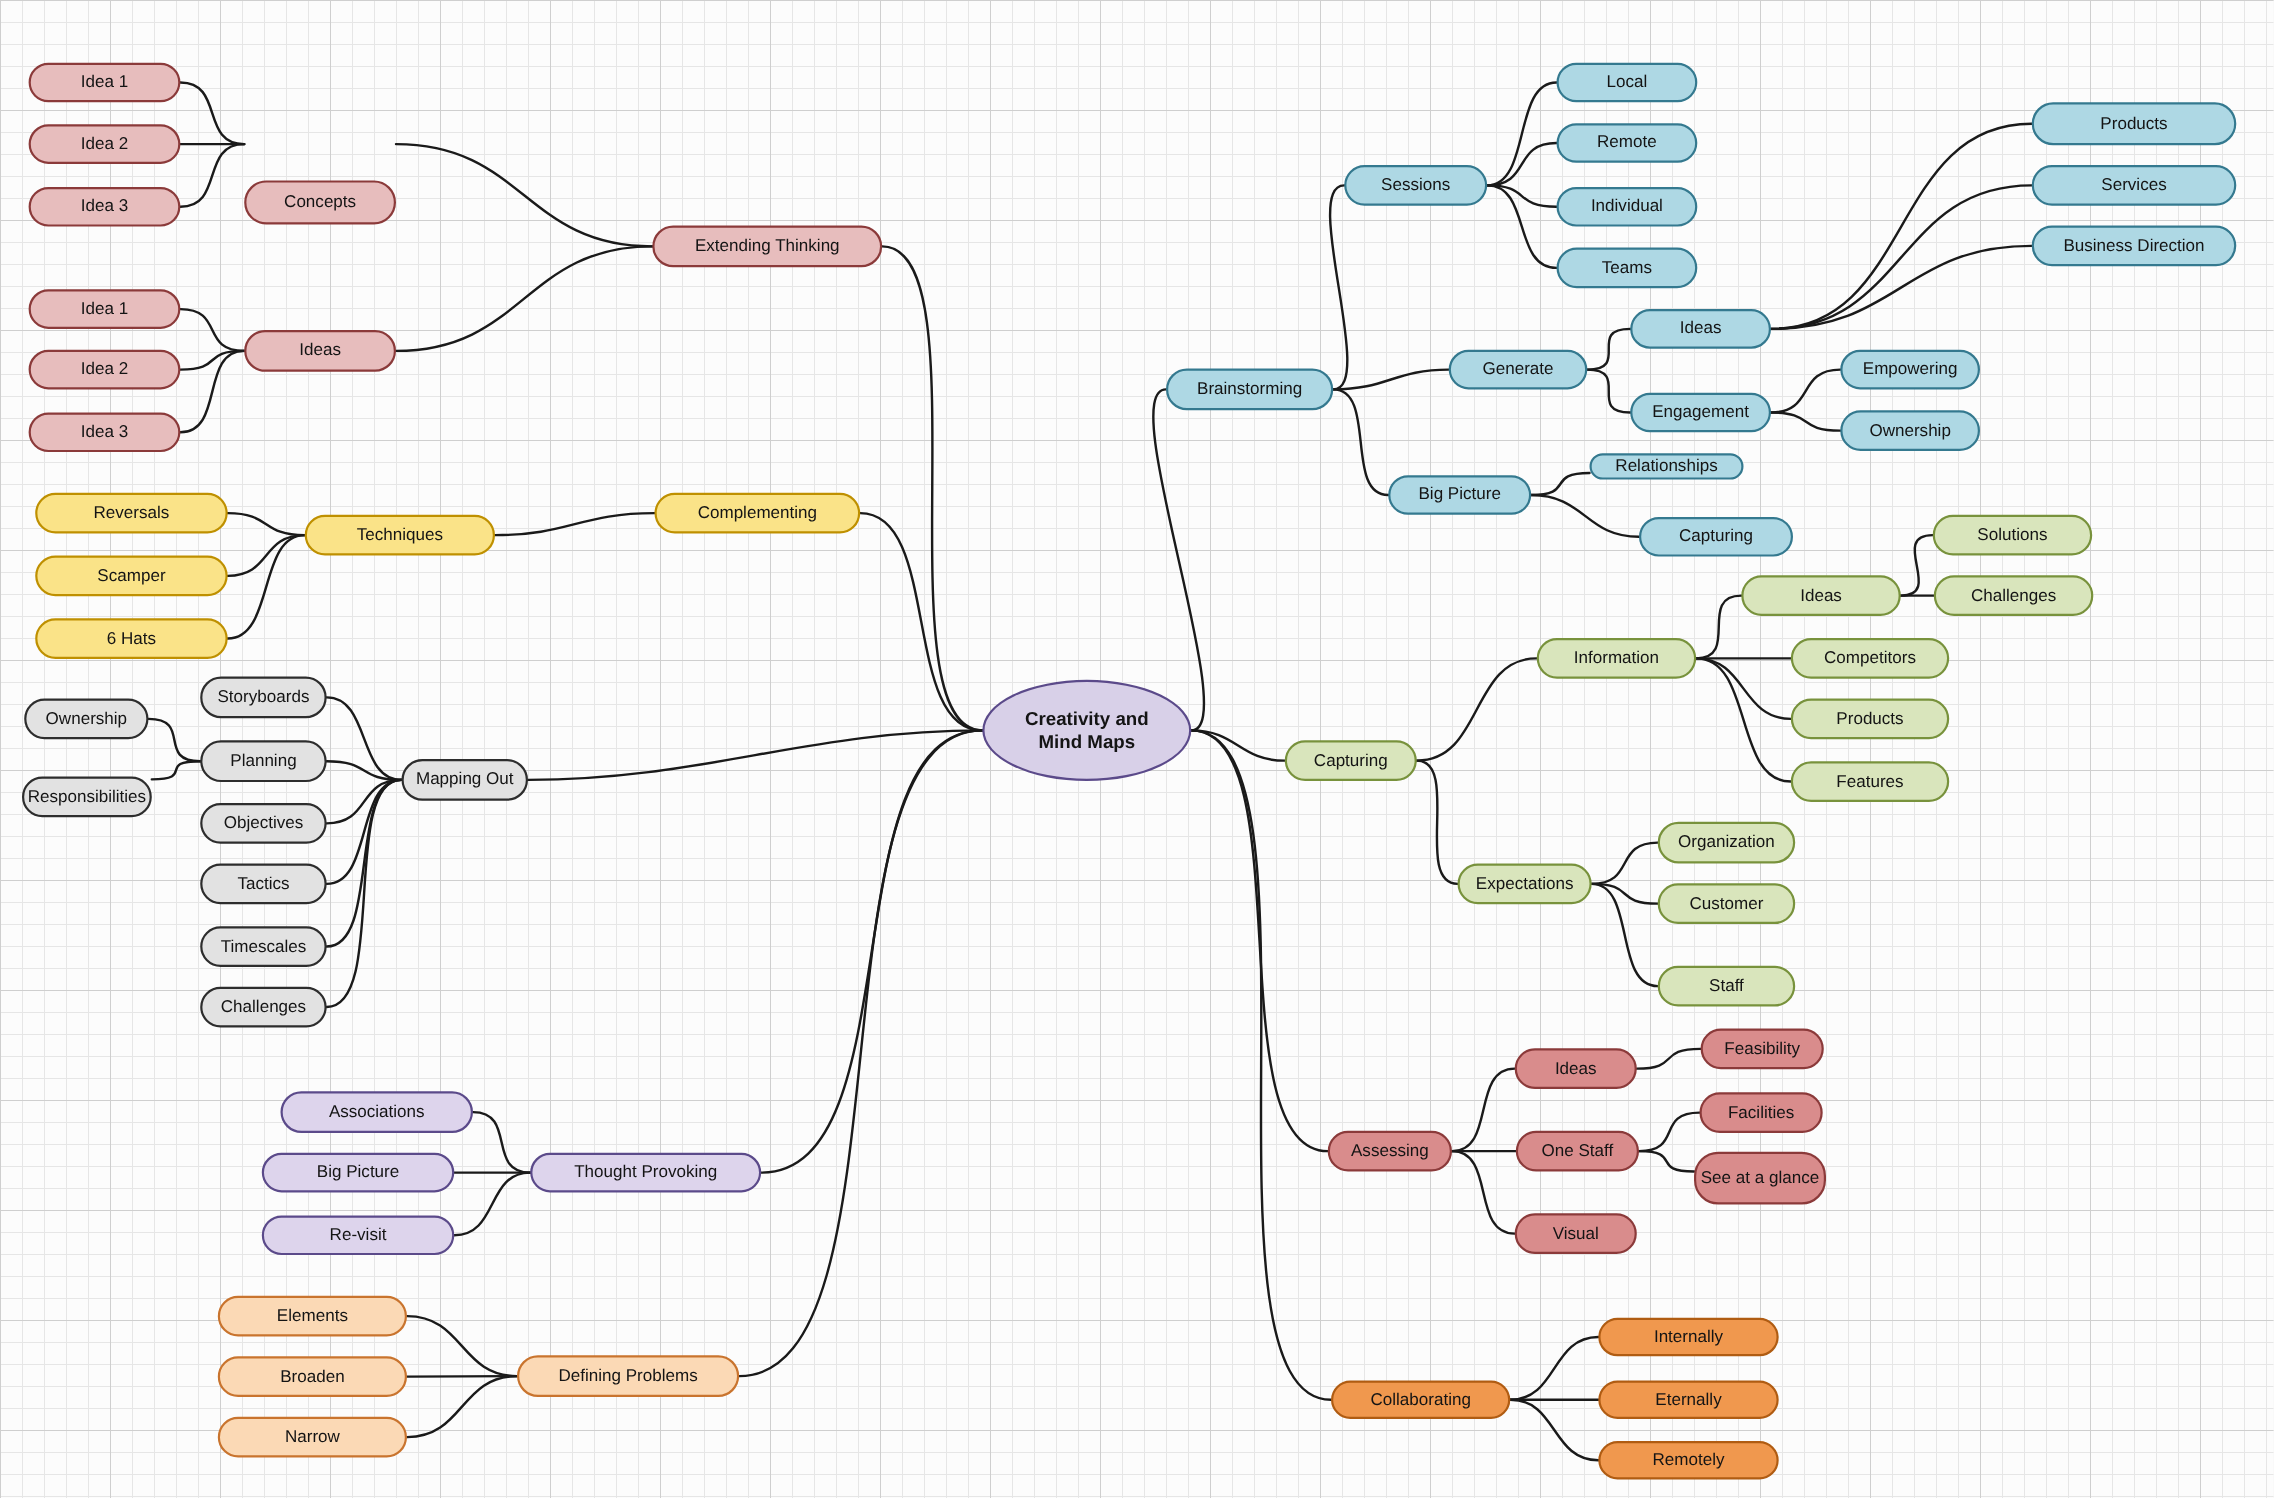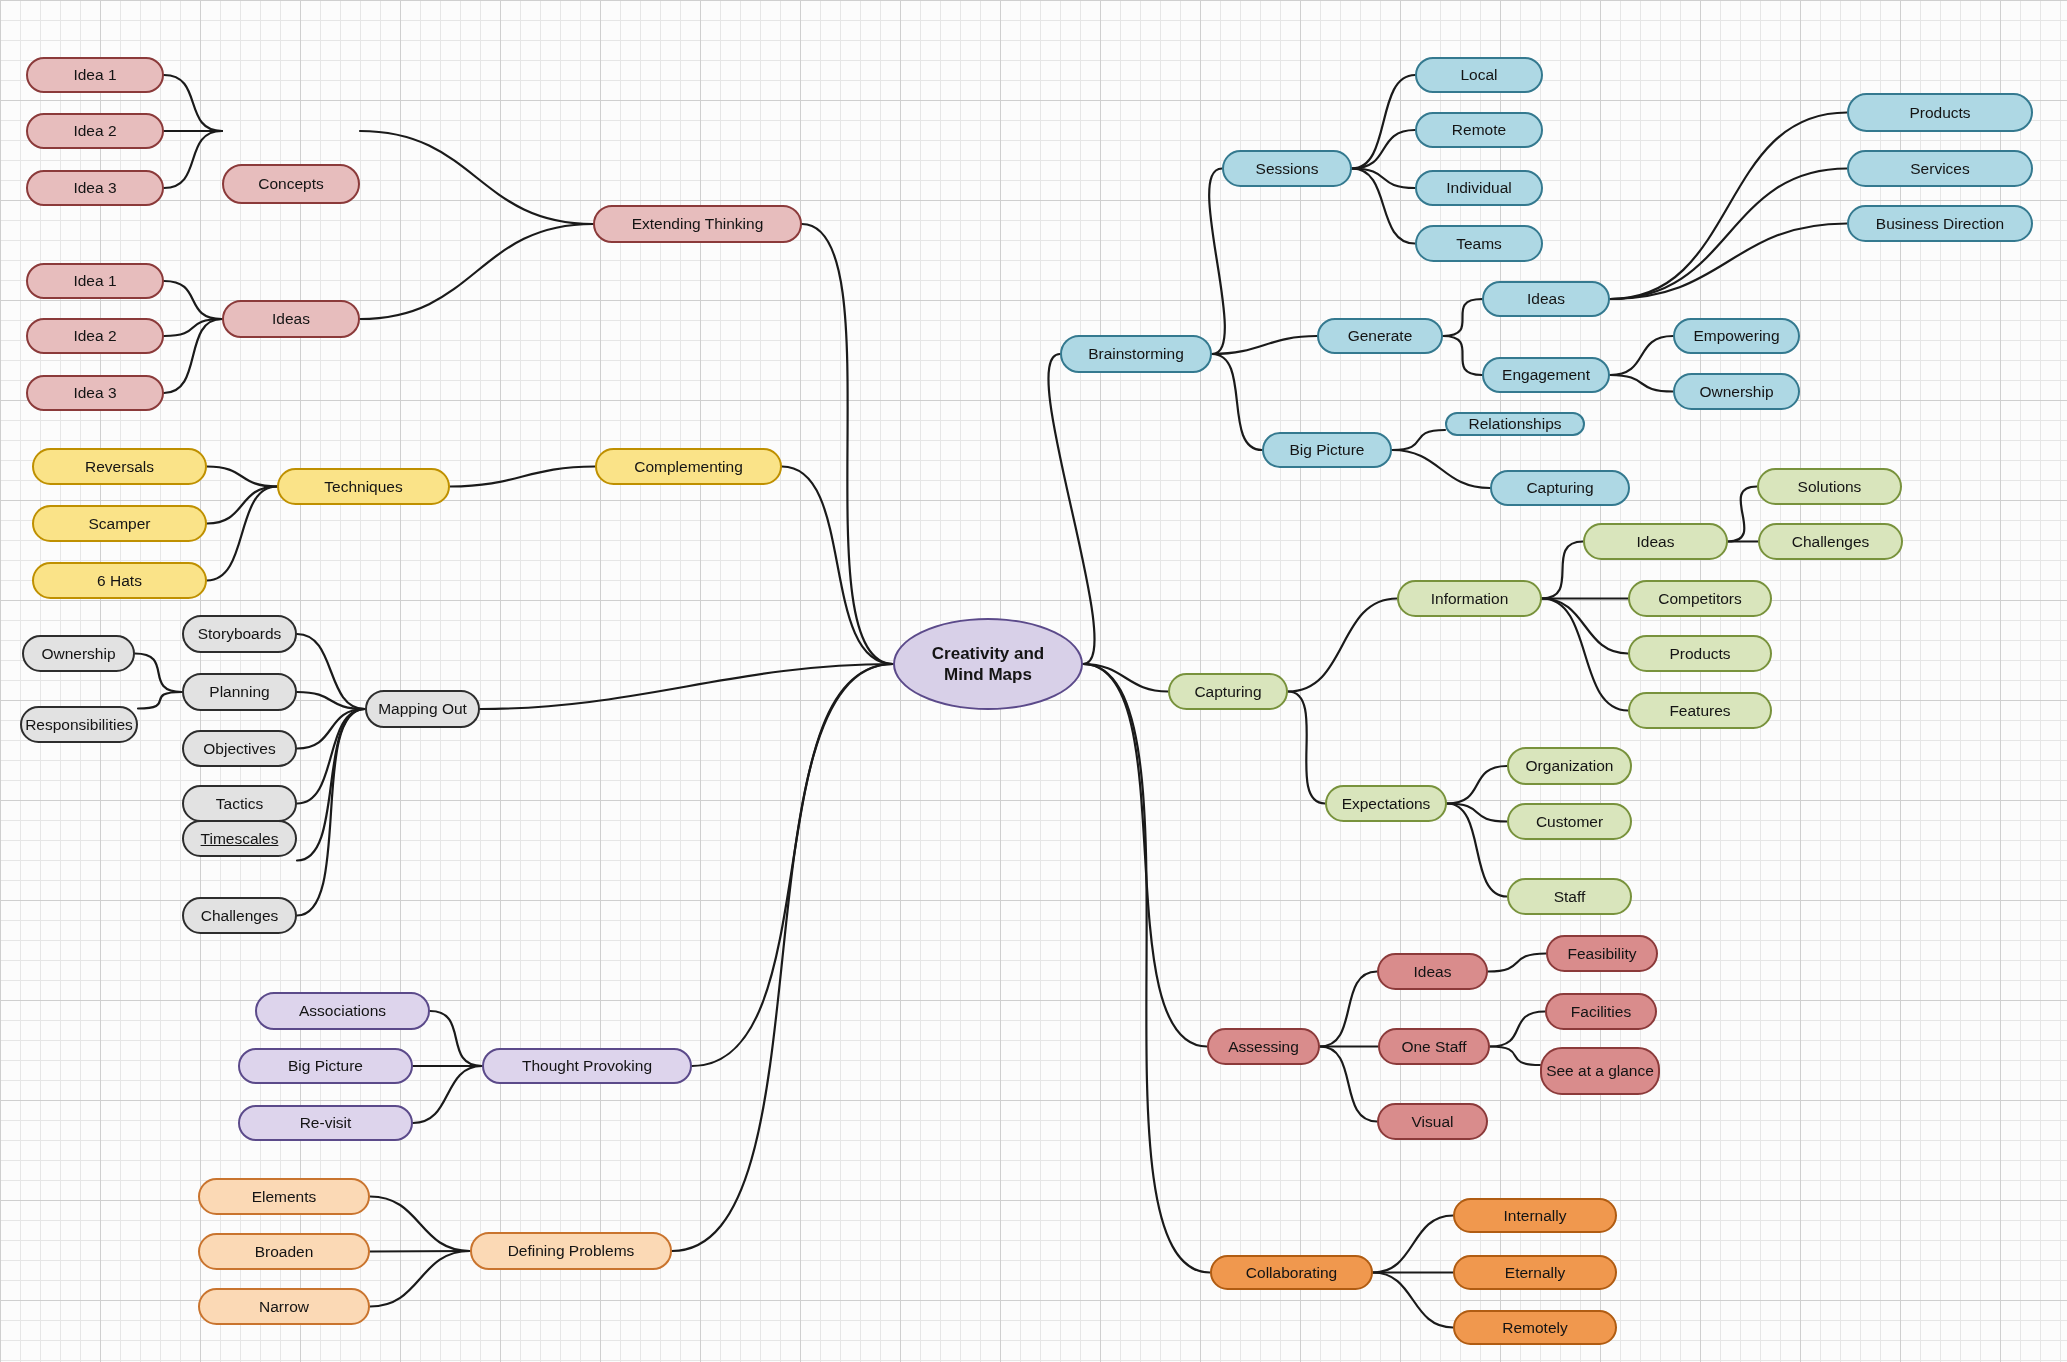--- a/index.html
+++ b/index.html
@@ -159,21 +159,21 @@
   </div>
     <div class="node" style="left: 182px; top: 673px; width: 115px; height: 38px; background: rgb(226, 226, 226); border-color: rgb(45, 45, 45);">
     <span class="lbl">Planning</span>
   </div>
     <div class="node" style="left: 182px; top: 730px; width: 115px; height: 37px; background: rgb(226, 226, 226); border-color: rgb(45, 45, 45);">
     <span class="lbl">Objectives</span>
   </div>
     <div class="node" style="left: 182px; top: 785px; width: 115px; height: 37px; background: rgb(226, 226, 226); border-color: rgb(45, 45, 45);">
     <span class="lbl">Tactics</span>
   </div>
-    <div class="node" style="left: 182px; top: 820px; width: 115px; height: 37px; background: rgb(226, 226, 226); border-color: rgb(45, 45, 45); text-decoration: underline;">
+    <div class="node" style="left: 182px; top: 842px; width: 115px; height: 37px; background: rgb(226, 226, 226); border-color: rgb(45, 45, 45);">
     <span class="lbl">Timescales</span>
   </div>
     <div class="node" style="left: 182px; top: 897px; width: 115px; height: 37px; background: rgb(226, 226, 226); border-color: rgb(45, 45, 45);">
     <span class="lbl">Challenges</span>
   </div>
     <div class="node" style="left: 365px; top: 690px; width: 115px; height: 38px; background: rgb(226, 226, 226); border-color: rgb(45, 45, 45);">
     <span class="lbl">Mapping Out</span>
   </div>
     <div class="node" style="left: 255px; top: 992px; width: 175px; height: 38px; background: rgb(221, 212, 236); border-color: rgb(91, 74, 138);">
     <span class="lbl">Associations</span>

